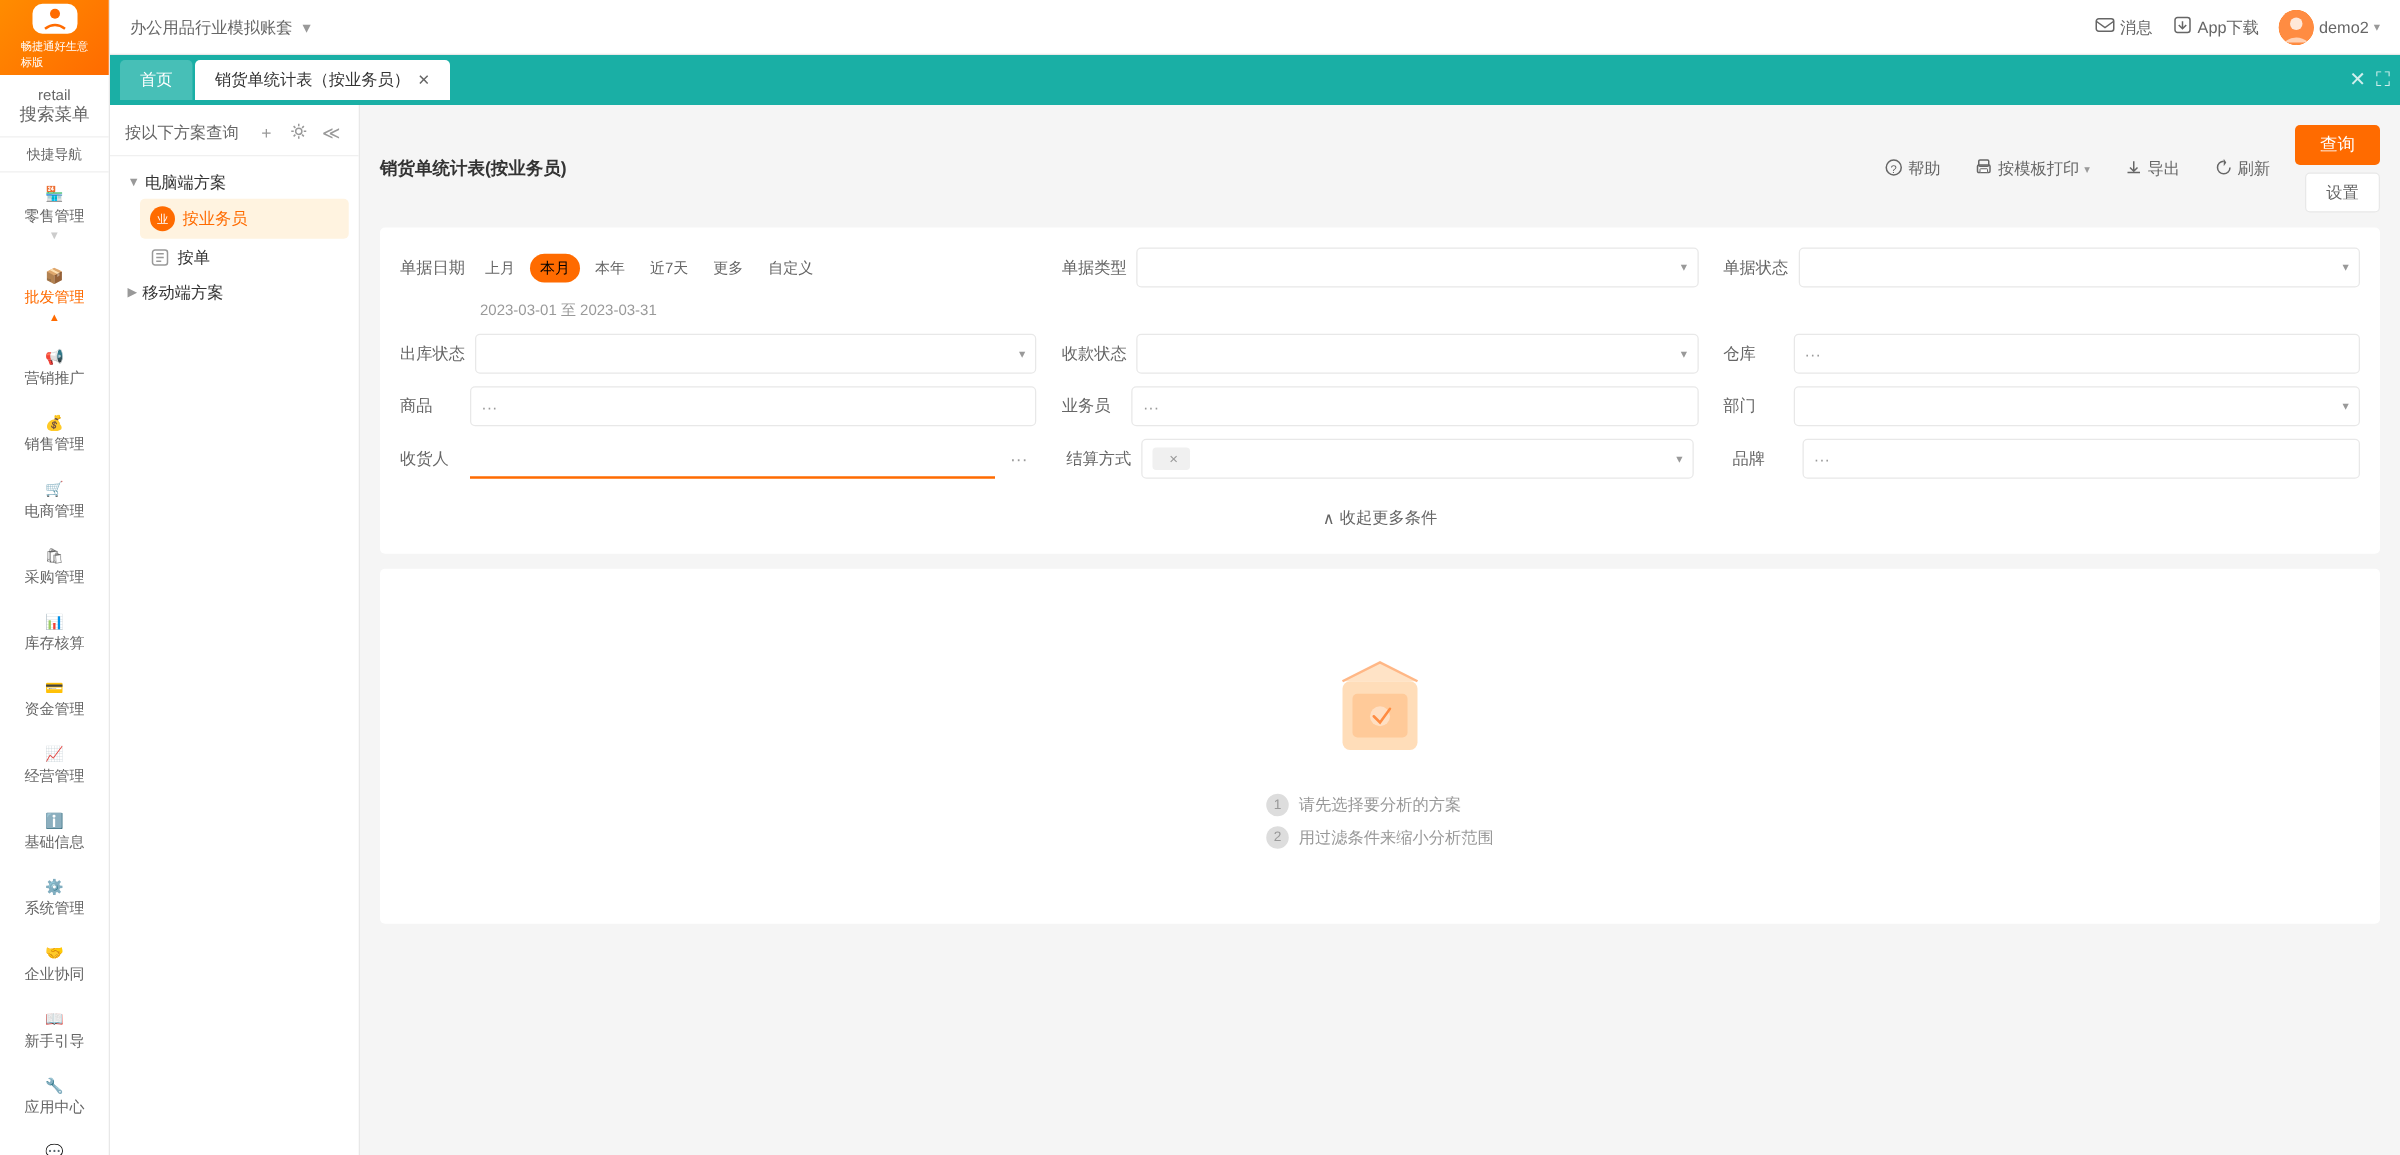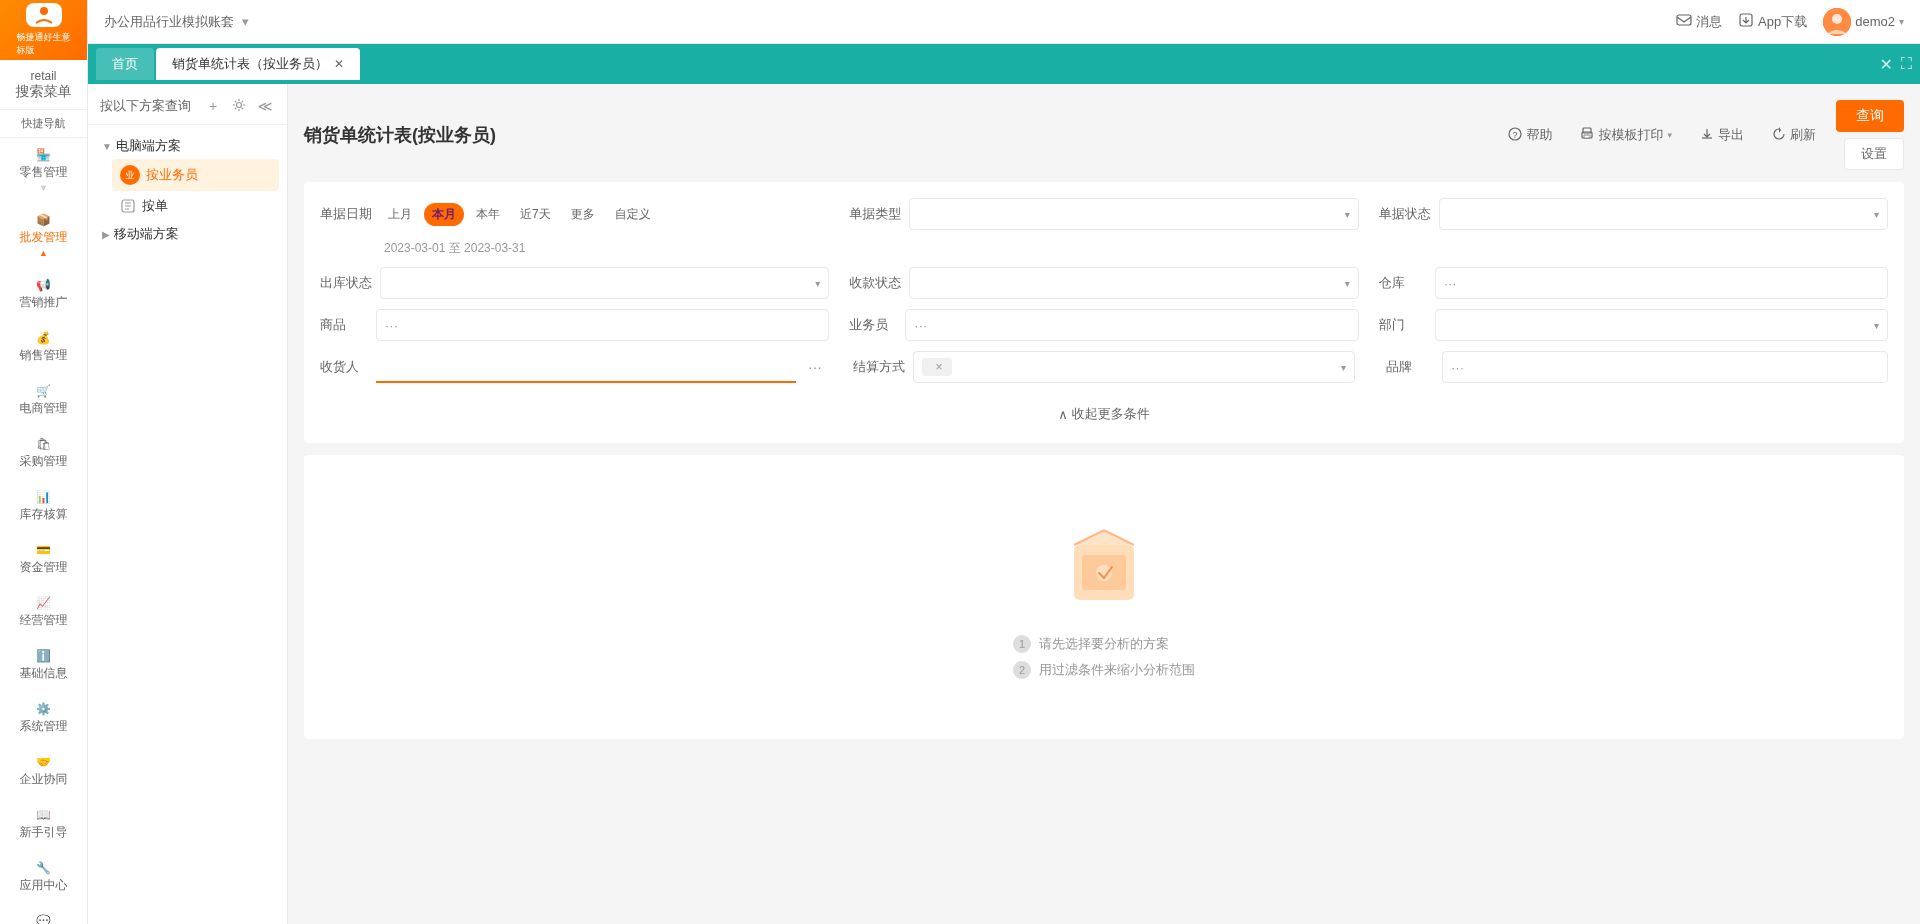--- a/index.html
+++ b/index.html
@@ -50,34 +50,34 @@
     .tree-children { padding-left: 16px; }
     .tree-child { display: flex; align-items: center; gap: 6px; padding: 6px 8px; cursor: pointer; border-radius: 4px; font-size: 13px; color: #333; }
     .tree-child.active { background: #fff3e0; color: #ff6b00; }
     .tree-child-icon { width: 20px; height: 20px; border-radius: 50%; background: #ff6b00; display: flex; align-items: center; justify-content: center; color: #fff; font-size: 10px; }
     .tree-child-icon2 { display: flex; align-items: center; justify-content: center; color: #999; font-size: 12px; }
     .tree-sub-parent { display: flex; align-items: center; gap: 4px; padding: 4px 6px; cursor: pointer; color: #333; font-size: 13px; }
 
     
     .main-content { flex: 1; overflow-y: auto; padding: 16px; background: #f5f5f5; }
     .page-title-bar { display: flex; align-items: center; justify-content: space-between; margin-bottom: 12px; }
-    .page-title { font-size: 18px; font-weight: 600; color: #333; }
+    .page-title { font-size: 14px; font-weight: 600; color: #333; }
     .title-actions { display: flex; align-items: center; gap: 12px; }
     .title-action-btn { display: flex; align-items: center; gap: 4px; color: #666; font-size: 13px; cursor: pointer; padding: 4px 8px; border-radius: 4px; }
     .print-btn { position: relative; }
 
     
     .filter-card { background: #fff; border-radius: 4px; padding: 16px; margin-bottom: 12px; }
     .filter-item { display: flex; align-items: center; gap: 8px; flex: 1; }
     .filter-label { color: #666; font-size: 13px; white-space: nowrap; min-width: 48px; }
     .filter-input { flex: 1; height: 32px; border: 1px solid #e8e8e8; border-radius: 4px; padding: 0 8px; font-size: 13px; color: #333; outline: none; background: #fff; }
     .filter-select-text { color: #999; font-size: 13px; }
     .date-filter { display: flex; align-items: center; gap: 4px; }
     .date-tab { padding: 3px 8px; font-size: 12px; cursor: pointer; color: #666; border-radius: 3px; }
-    .date-tab.active { background: #ff6b00; color: #701a75; border-radius: 12px; font-weight: bold; }
+    .date-tab.active { background: #ff6b00; color: #000000; border-radius: 12px; }
     .date-range { font-size: 12px; color: #999; margin-left: 4px; }
     .filter-dots { color: #999; font-size: 14px; cursor: pointer; margin-left: 4px; }
     .filter-select-container { flex: 1; height: 32px; border: 1px solid #e8e8e8; border-radius: 4px; padding: 0 8px; display: flex; align-items: center; justify-content: space-between; cursor: pointer; background: #fff; }
     .filter-tag { display: flex; align-items: center; gap: 4px; background: #f0f0f0; border-radius: 3px; padding: 2px 6px; font-size: 12px; }
     .collapse-row { display: flex; justify-content: center; padding: 8px 0 0; }
     .collapse-btn { display: flex; align-items: center; gap: 4px; color: #666; font-size: 13px; cursor: pointer; padding: 4px 12px; }
     .btn-query { background: #ff6b00; color: #fff; border: none; border-radius: 4px; padding: 0 20px; height: 32px; font-size: 14px; cursor: pointer; white-space: nowrap; }
     .btn-settings { background: #fff; color: #666; border: 1px solid #e8e8e8; border-radius: 4px; padding: 0 16px; height: 32px; font-size: 13px; cursor: pointer; white-space: nowrap; }
 
     

